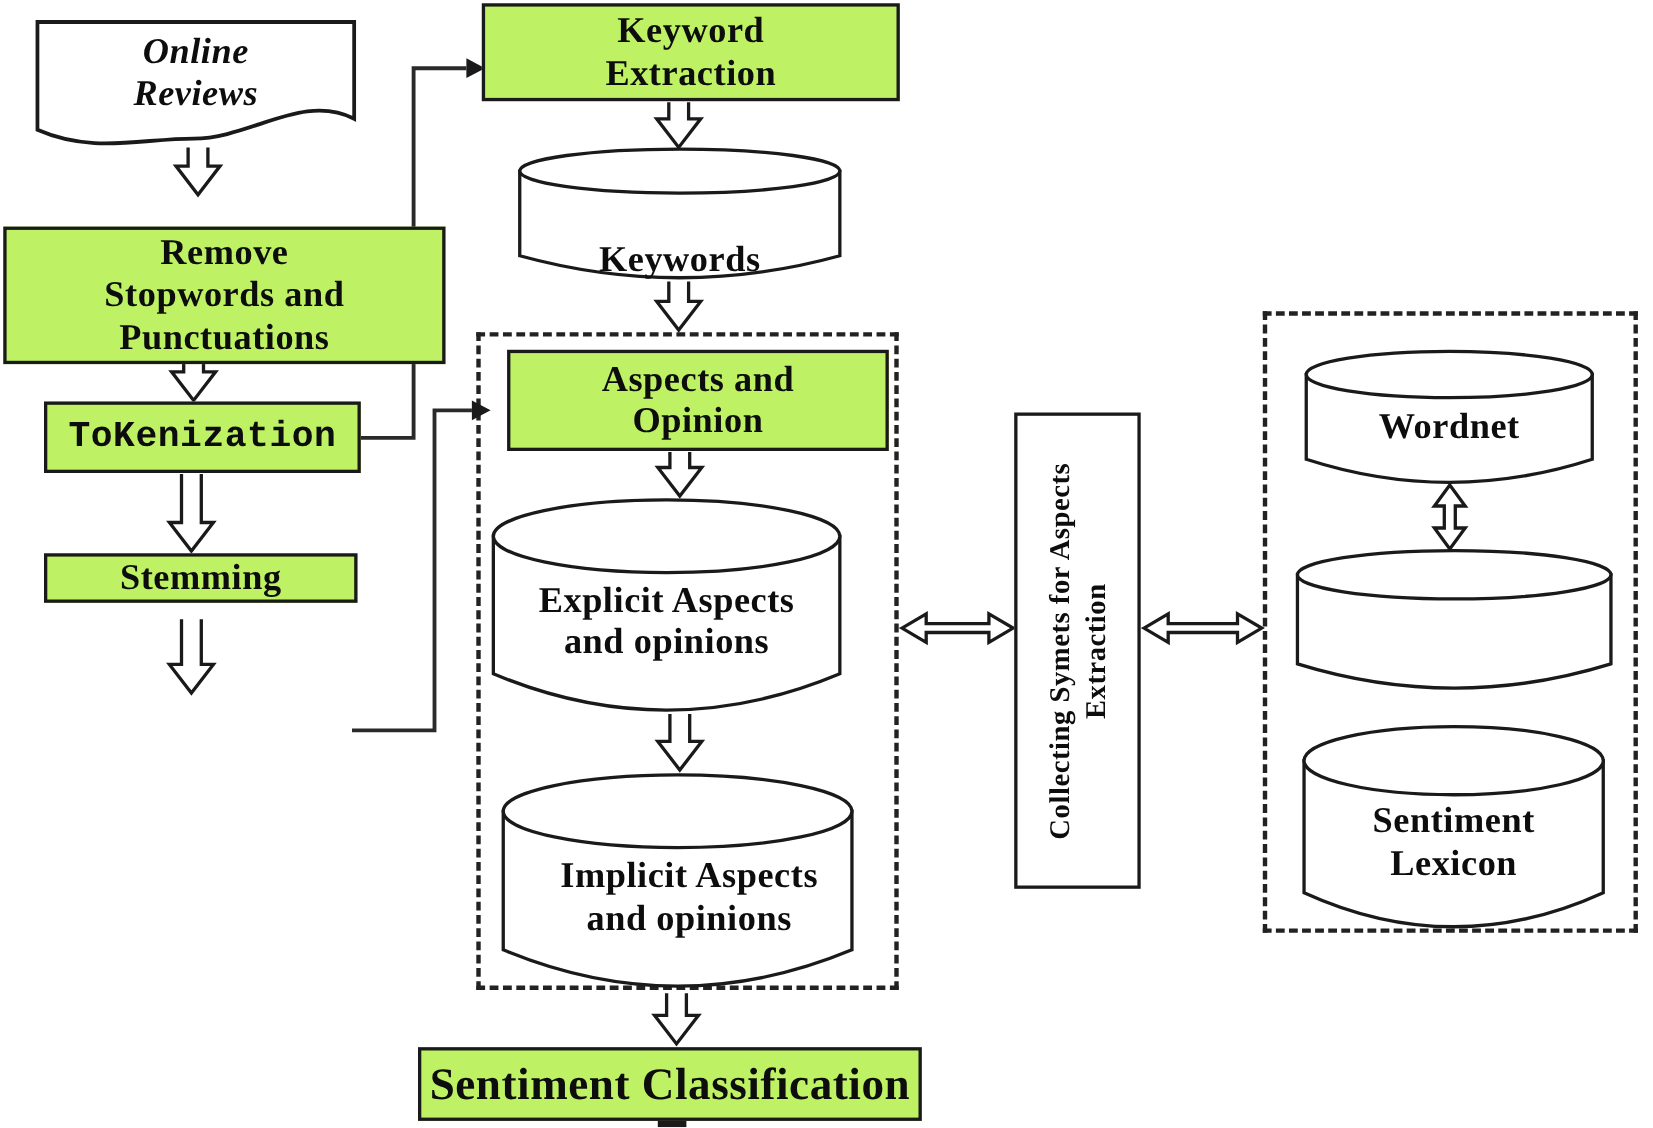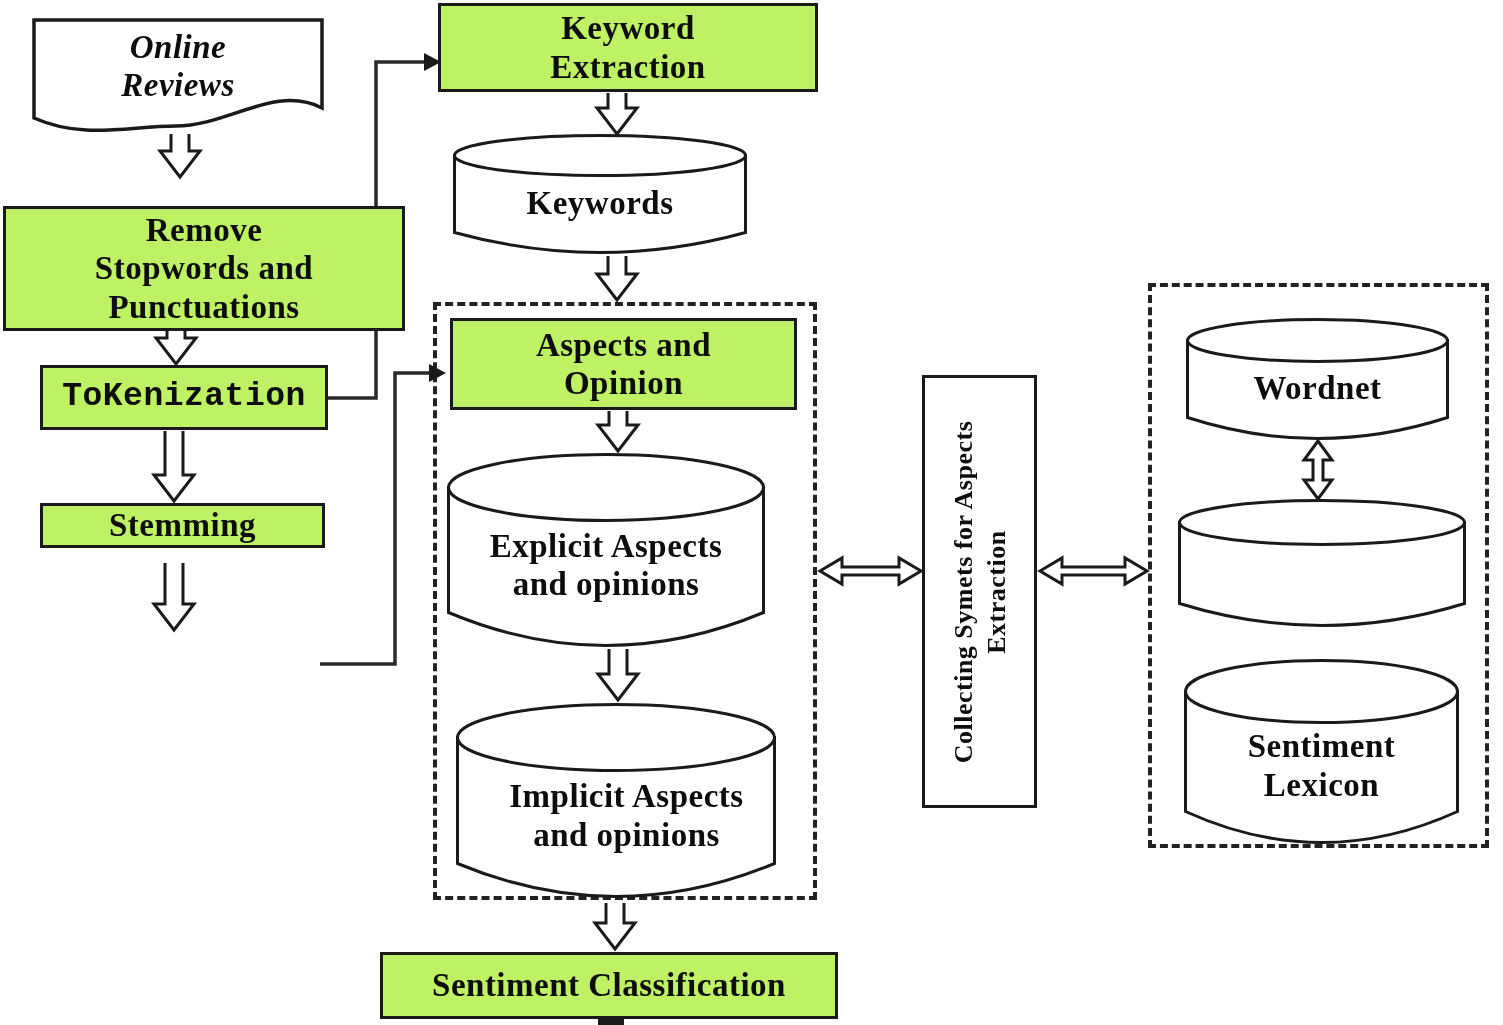--- a/index.html
+++ b/index.html
@@ -24,21 +24,21 @@
     position:absolute;border:4px dashed #222222;box-sizing:border-box;
     background:transparent;z-index:1;
   }
   #overlay{position:absolute;left:0;top:0;width:1503px;height:1025px;z-index:2;}
   .rotated .label{
     position:absolute;left:50%;top:50%;width:420px;
     transform:translate(-50%,-50%) rotate(-90deg);
     font-size:26px;line-height:1.25;
   }
   .collecting{border:3px solid #1a1a1a;background:#fff;}
-  .sc .label{font-size:33px;}
+  .sc .label{font-size:41px;}
 </style>
 </head>
 <body>
 
 <div id="canvas">
 
   <div class="dashedbox" style="left:433px;top:302px;width:384px;height:598px;"></div>
   <div class="dashedbox" style="left:1148px;top:283px;width:341px;height:565px;"></div>
 
   <svg id="overlay" viewBox="0 0 1503 1025">
@@ -88,29 +88,29 @@
   <div class="node rect" style="left:40px;top:503px;width:285px;height:45px;">
     <span class="label">Stemming</span>
   </div>
 
 
   <div class="node rect" style="left:438px;top:3px;width:380px;height:89px;">
     <span class="label">Keyword
 Extraction</span>
   </div>
 
-  <div class="node cylinder" style="left:452px;top:133px;width:296px;height:122px;">
+  <div class="node cylinder" style="left:470px;top:133px;width:296px;height:122px;align-items:flex-end;">
       <svg viewBox="0 0 296 122">
         <path d="M2.5,22.5 L2.5,99.5 Q148,139.5 293.5,99.5 L293.5,22.5 Z" fill="#ffffff" stroke="#1a1a1a" stroke-width="3"></path>
         <ellipse cx="148" cy="22.5" rx="145.5" ry="20" fill="#ffffff" stroke="#1a1a1a" stroke-width="3"></ellipse>
       </svg>
     <span class="label" style="padding-top: 18px;">Keywords</span>
   </div>
 
-  <div class="node rect" style="left:450px;top:318px;width:347px;height:92px;">
+  <div class="node rect" style="left:461px;top:318px;width:347px;height:92px;">
     <span class="label">Aspects and
 Opinion</span>
   </div>
 
   <div class="node cylinder" style="left:446px;top:452px;width:320px;height:196px;">
       <svg viewBox="0 0 320 196">
         <path d="M2.5,35.5 L2.5,160.5 Q160,226.5 317.5,160.5 L317.5,35.5 Z" fill="#ffffff" stroke="#1a1a1a" stroke-width="3"></path>
         <ellipse cx="160" cy="35.5" rx="157.5" ry="33" fill="#ffffff" stroke="#1a1a1a" stroke-width="3"></ellipse>
       </svg>
     <span class="label" style="padding-top: 30px;">Explicit Aspects

